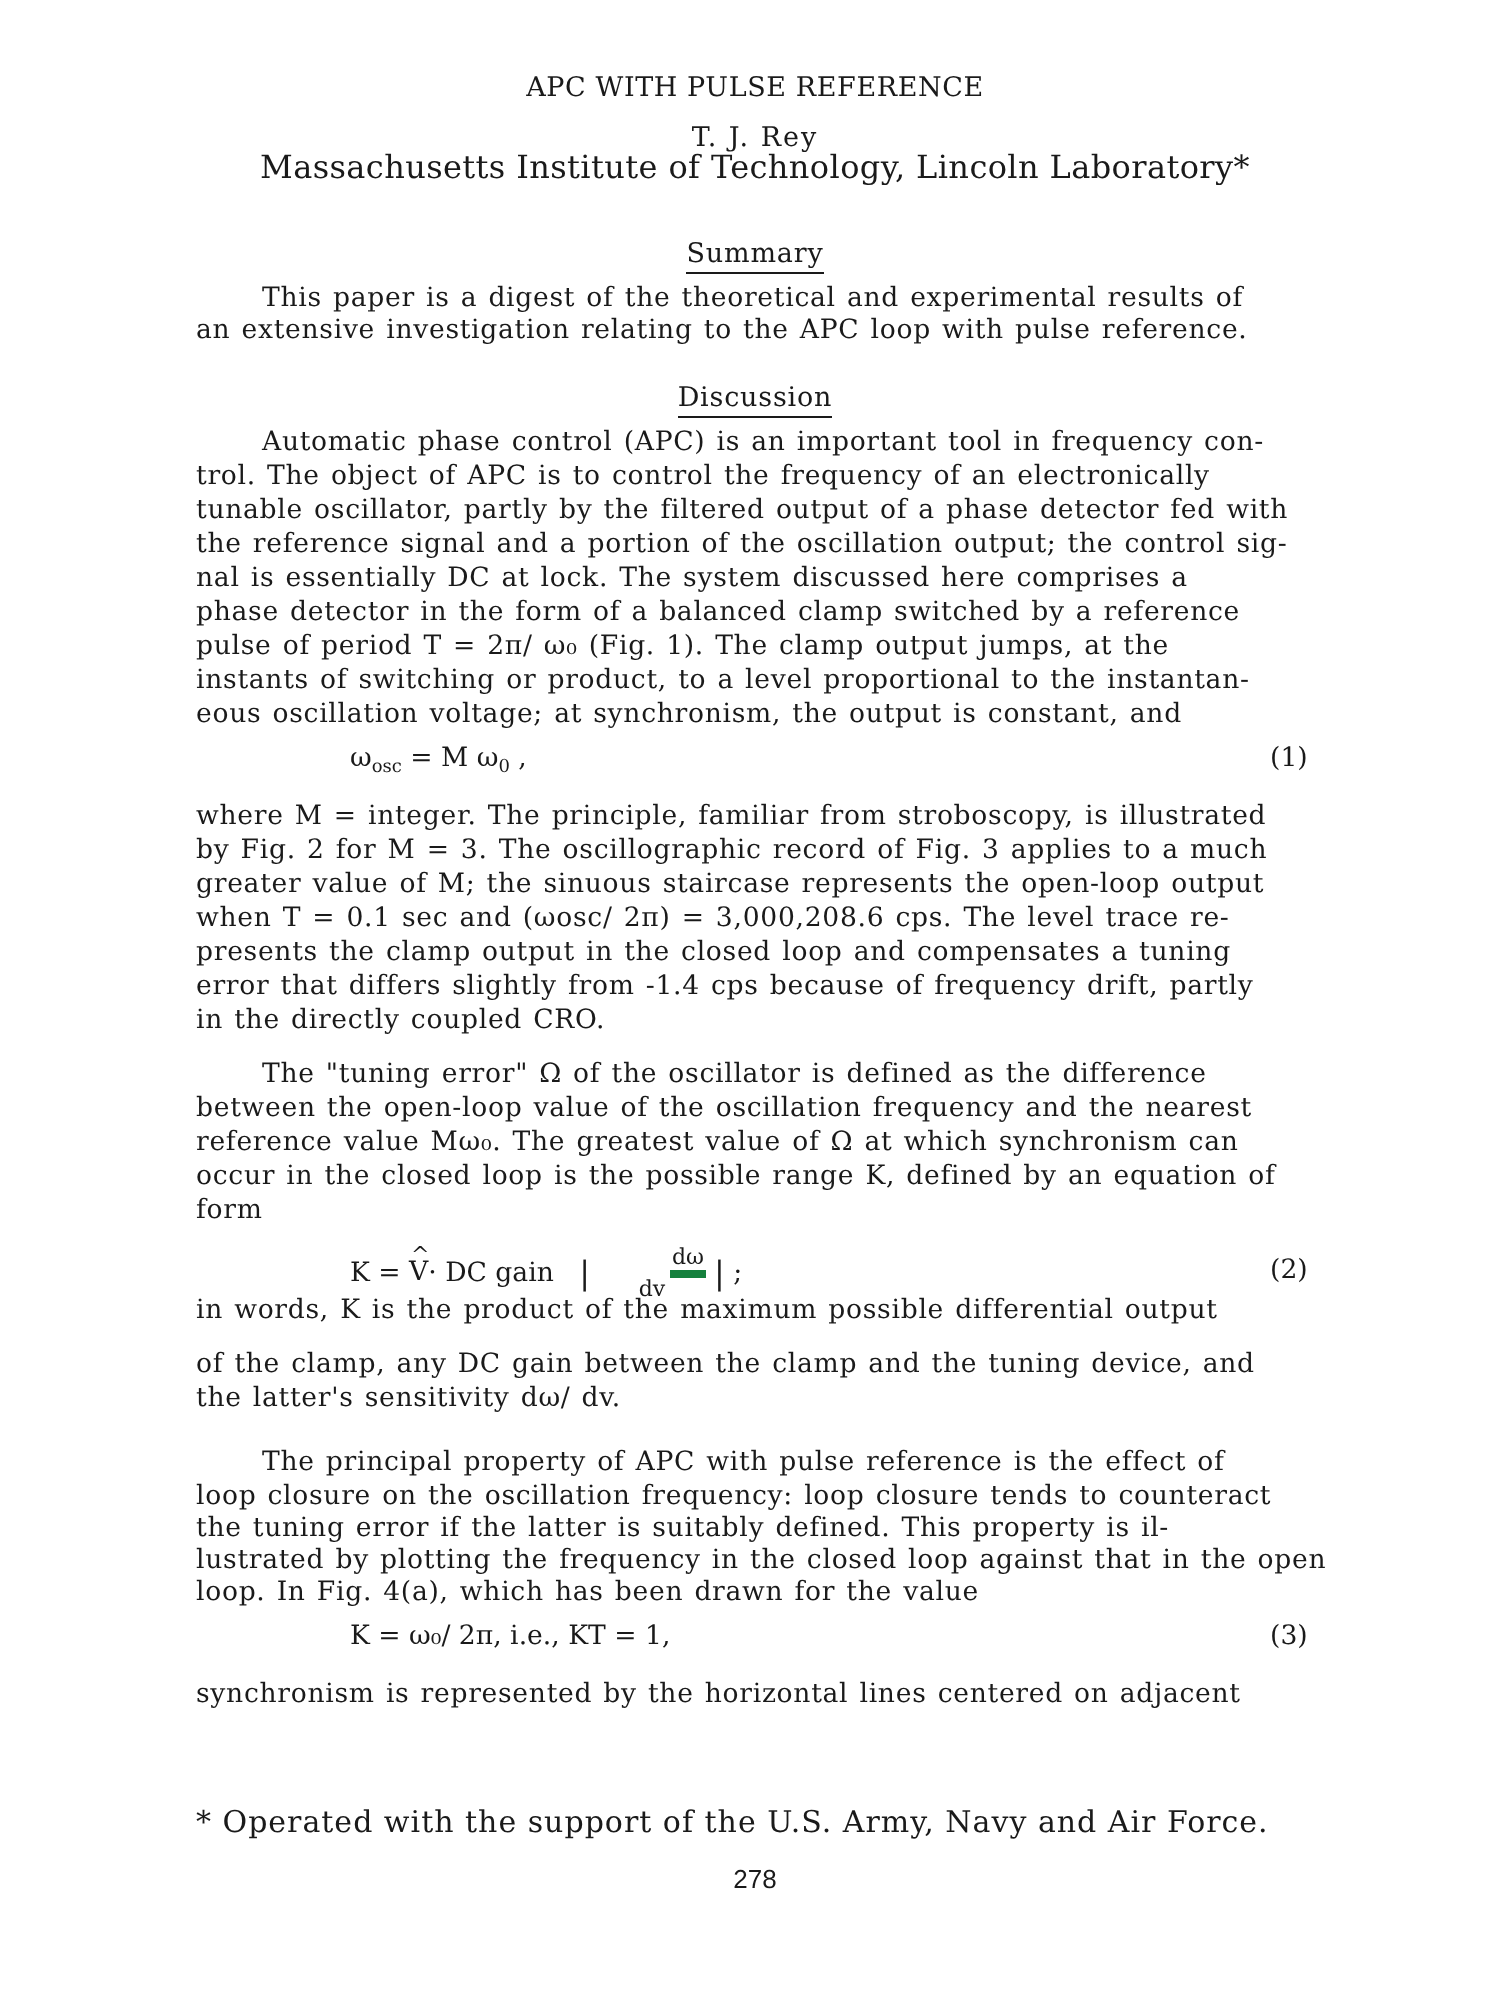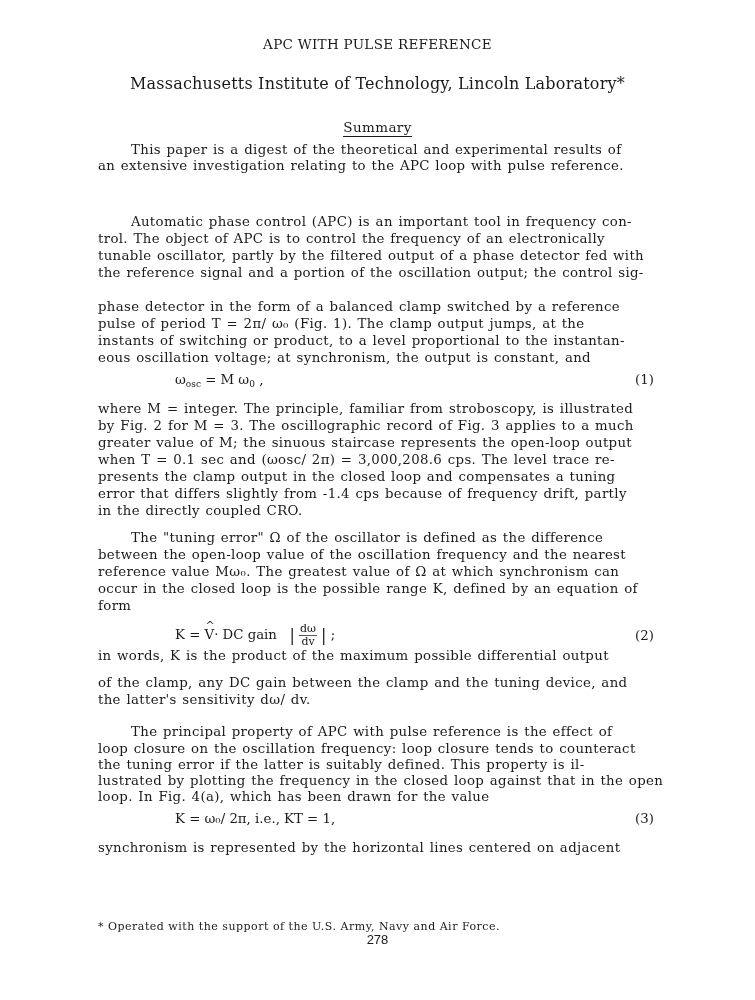--- a/index.html
+++ b/index.html
@@ -27,45 +27,48 @@
       font-size: 13.3px;
       letter-spacing: 0.35px;
       word-spacing: 1px;
       line-height: 16px;
     }
     .indent { left: 131px; }
     .eq { position: absolute; white-space: nowrap; font-size: 13.3px; line-height: 16px; }
     .eq-num { position: absolute; left: 635px; white-space: nowrap; font-size: 13.3px; line-height: 16px; }
     sub { font-size: 9px; vertical-align: -3px; }
     .frac { display: inline-block; vertical-align: middle; text-align: center; font-size: 11px; line-height: 12px; margin: 0 4px; }
-    .frac .num { display: block; border-bottom: 1px solid #15803d; padding: 0 1px; }
+    .frac .num { display: block; border-bottom: 4px solid #15803d; padding: 0 1px; margin-left: 36px; }
     .frac .den { display: block; }
     .bar { display: inline-block; font-size: 16px; vertical-align: middle; }
     .hat { position: relative; display: inline-block; }
     .hat::before { content: "^"; position: absolute; top: -9px; left: 1px; font-size: 11px; }
-    .footnote { position: absolute; left: 98px; top: 902px; white-space: nowrap; font-size: 11px; letter-spacing: 0.5px; margin-top: 18px; }
+    .footnote { position: absolute; left: 98px; top: 902px; white-space: nowrap; font-size: 15px; letter-spacing: 0.5px; }
     .pagenum { position: absolute; left: 0; width: 755px; text-align: center; top: 932px; font-family: "Liberation Sans", sans-serif; font-size: 13px; }
   </style>
 </head>
 <body>
 
 <div class="page">
 
   <div class="center title">APC WITH PULSE REFERENCE</div>
+  <div class="center author">T. J. Rey</div>
   <div class="center affil">Massachusetts Institute of Technology, Lincoln Laboratory*</div>
 
   <div class="center heading h-summary"><span>Summary</span></div>
   <div class="line indent" style="top:142px">This paper is a digest of the theoretical and experimental results of</div>
   <div class="line" style="top:158px">an extensive investigation relating to the APC loop with pulse reference.</div>
 
+  <div class="center heading h-discussion"><span>Discussion</span></div>
 
   <div class="line indent" style="top:214px">Automatic phase control (APC) is an important tool in frequency con-</div>
   <div class="line" style="top:231px">trol.  The object of APC is to control the frequency of an electronically</div>
   <div class="line" style="top:248px">tunable oscillator, partly by the filtered output of a phase detector fed with</div>
   <div class="line" style="top:265px">the reference signal and a portion of the oscillation output; the control sig-</div>
+  <div class="line" style="top:282px">nal is essentially DC at lock.  The system discussed here comprises a</div>
   <div class="line" style="top:299px">phase detector in the form of a balanced clamp switched by a reference</div>
   <div class="line" style="top:316px">pulse of period  T = 2π/ ω₀  (Fig. 1).  The clamp output jumps, at the</div>
   <div class="line" style="top:333px">instants of switching or product, to a level proportional to the instantan-</div>
   <div class="line" style="top:350px">eous oscillation voltage; at synchronism, the output is constant, and</div>
 
   <div class="eq" style="left:175px; top:372px">
     <span>ω</span><sub>osc</sub>
     <span>= M ω</span><sub>0</sub><span> ,</span>
   </div>
   <div class="eq-num" style="top:372px">(1)</div>

